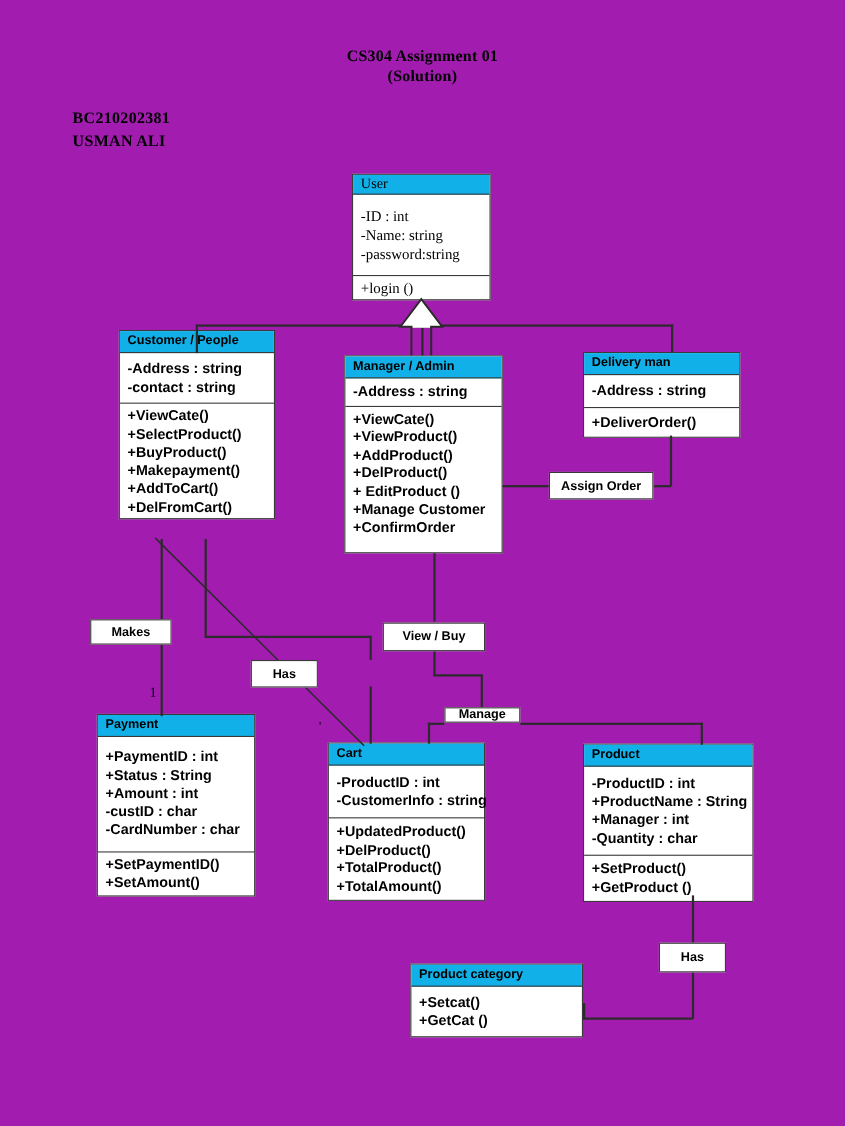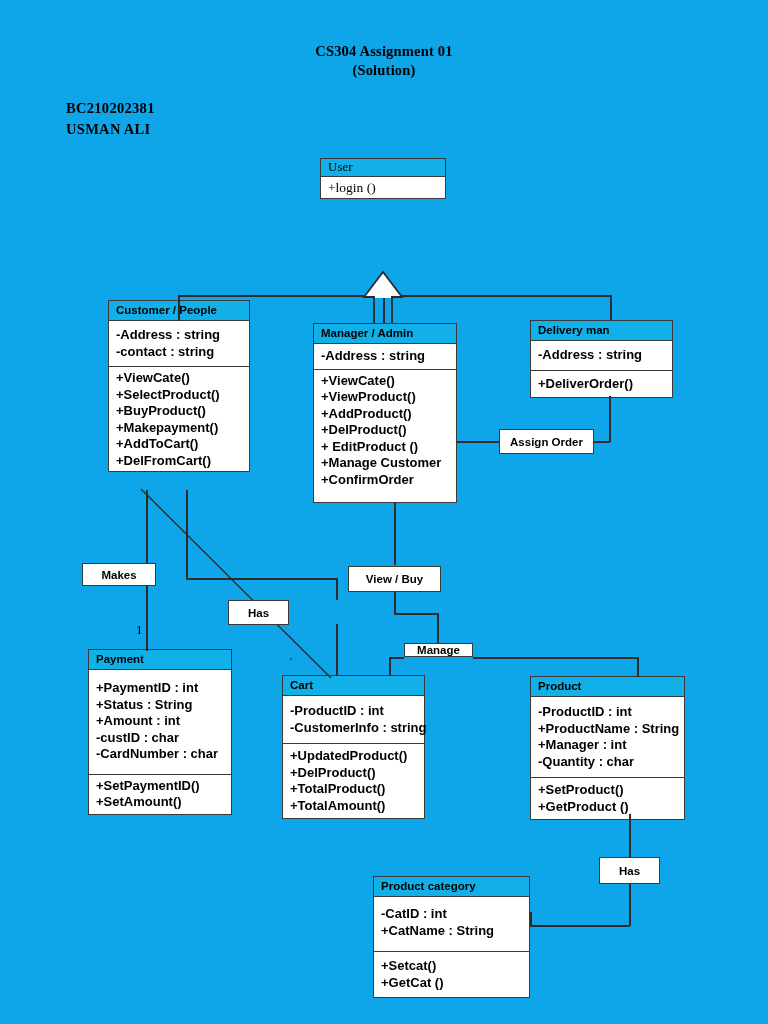--- a/index.html
+++ b/index.html
@@ -4,21 +4,21 @@
 <style>
   html, body {
     margin: 0;
     padding: 0;
     background: #ffffff;
   }
   #page {
     position: relative;
     width: 768px;
     height: 1024px;
-    background: #0ea5e9;
+    background: #a21caf;
     overflow: hidden;
     font-family: "Liberation Sans", sans-serif;
   }
 
   
   .doc-title {
     position: absolute;
     left: 0;
     width: 768px;
     text-align: center;
@@ -178,20 +178,25 @@
     <line x1="374" y1="297" x2="374" y2="323" stroke="#2b2b2b" stroke-width="1.8"></line>
     <line x1="392" y1="297" x2="392" y2="323" stroke="#2b2b2b" stroke-width="1.8"></line>
 
     <rect x="375" y="294" width="16" height="4" fill="#ffffff"></rect>
 
     <line x1="141" y1="489" x2="331" y2="678" stroke="#2b2b2b" stroke-width="1.4"></line>
   </svg>
 
   <div class="uml-class" style="left:320px; top:158px; width:126px;">
     <div class="uml-head serif">User</div>
+    <div class="uml-sec serif" style="padding-top:11px; padding-bottom:11px;">
+      <div>-ID : int</div>
+      <div>-Name: string</div>
+      <div>-password:string</div>
+    </div>
     <div class="uml-sec serif" style="padding-top:2px; padding-bottom:2px;">
       <div>+login ()</div>
     </div>
   </div>
 
   <div class="uml-class" style="left:108px; top:300px; width:142px;">
     <div class="uml-head">Customer / People</div>
     <div class="uml-sec" style="padding-top:6px; padding-bottom:6px;">
       <div>-Address : string</div>
       <div>-contact : string</div>
@@ -240,21 +245,21 @@
       <div>+Amount : int</div>
       <div>-custID  : char</div>
       <div>-CardNumber : char</div>
     </div>
     <div class="uml-sec" style="padding-top:3px; padding-bottom:3px;">
       <div>+SetPaymentID()</div>
       <div>+SetAmount()</div>
     </div>
   </div>
 
-  <div class="uml-class" style="left:282px; top:675px; width:143px;">
+  <div class="uml-class" style="left:298px; top:675px; width:143px;">
     <div class="uml-head">Cart</div>
     <div class="uml-sec" style="padding-top:7px; padding-bottom:7px;">
       <div>-ProductID : int</div>
       <div>-CustomerInfo : string</div>
     </div>
     <div class="uml-sec" style="padding-top:4px; padding-bottom:4px;">
       <div>+UpdatedProduct()</div>
       <div>+DelProduct()</div>
       <div>+TotalProduct()</div>
       <div>+TotalAmount()</div>
@@ -270,24 +275,20 @@
       <div>-Quantity  : char</div>
     </div>
     <div class="uml-sec" style="padding-top:4px; padding-bottom:4px;">
       <div>+SetProduct()</div>
       <div>+GetProduct ()</div>
     </div>
   </div>
 
   <div class="uml-class" style="left:373px; top:876px; width:157px;">
     <div class="uml-head">Product category</div>
-    <div class="uml-sec" style="padding-top:9px; padding-bottom:12px;">
-      <div>-CatID : int</div>
-      <div>+CatName : String</div>
-    </div>
     <div class="uml-sec" style="padding-top:6px; padding-bottom:6px;">
       <div>+Setcat()</div>
       <div>+GetCat ()</div>
     </div>
   </div>
 
   <div class="rel-box" style="left:82px; top:563px; width:74px; height:23px;">Makes</div>
 
   <div class="rel-box" style="left:228px; top:600px; width:61px; height:25px;">Has</div>
 

